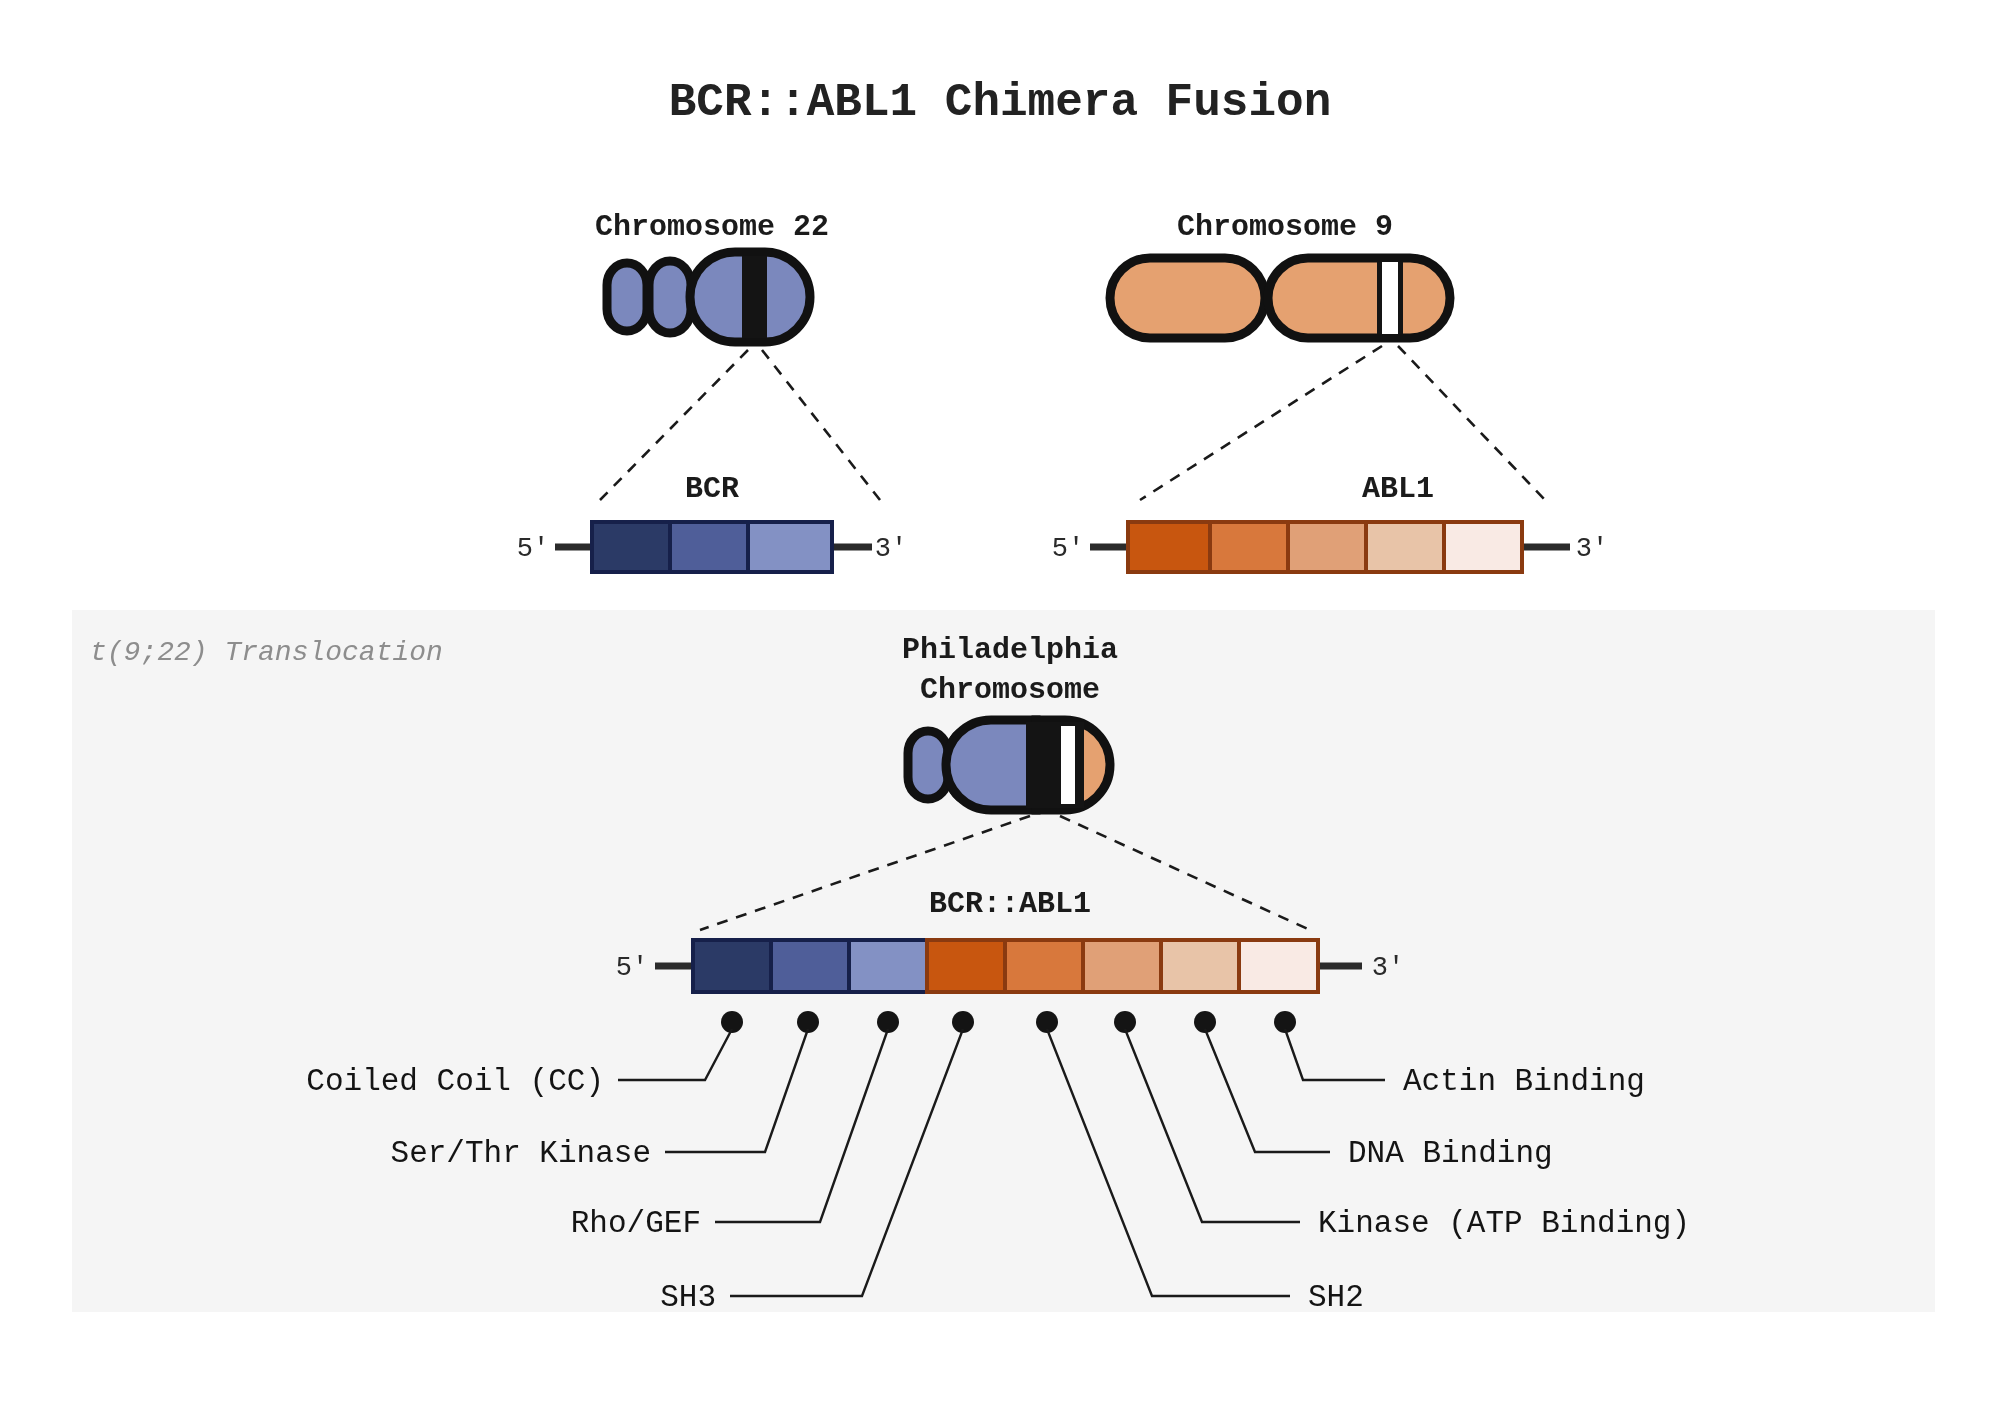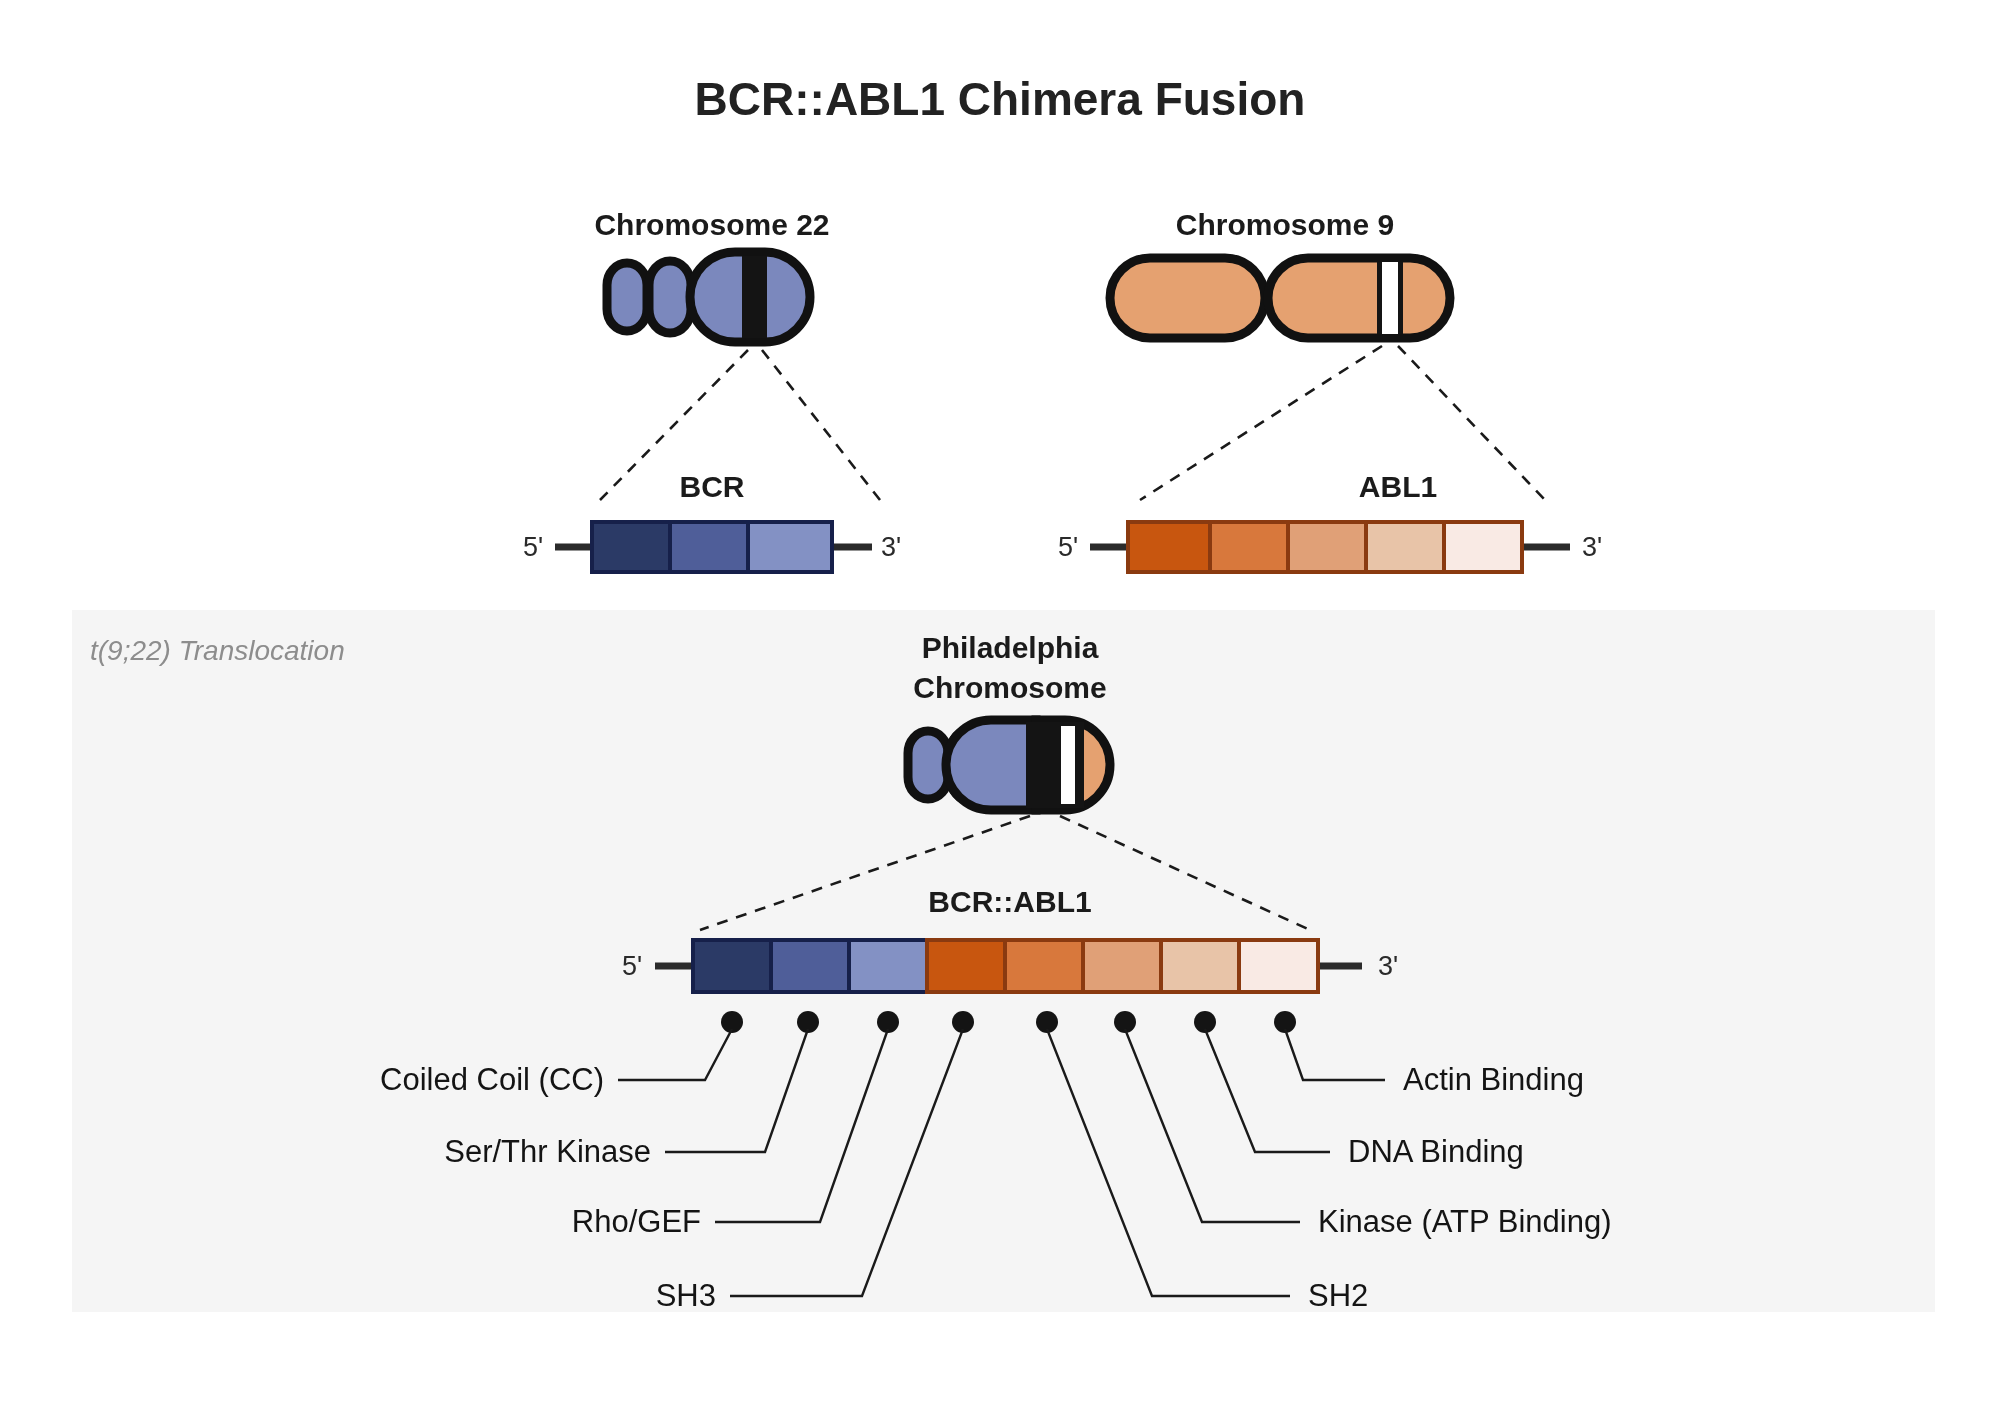--- a/index.html
+++ b/index.html
@@ -12,20 +12,21 @@
     height: 1423px;
     font-family: "Liberation Sans", sans-serif;
     position: relative;
     overflow: hidden;
   }
   #stage {
     position: absolute;
     left: 0; top: 0;
     width: 1749px;
     height: 1423px;
+    font-family: Liberation Mono, monospace;
   }
   svg.figure {
     display: block;
     width: 2000px;
     height: 1423px;
   }
   .ttl {
     font-weight: bold;
     fill: #222222;
   }

